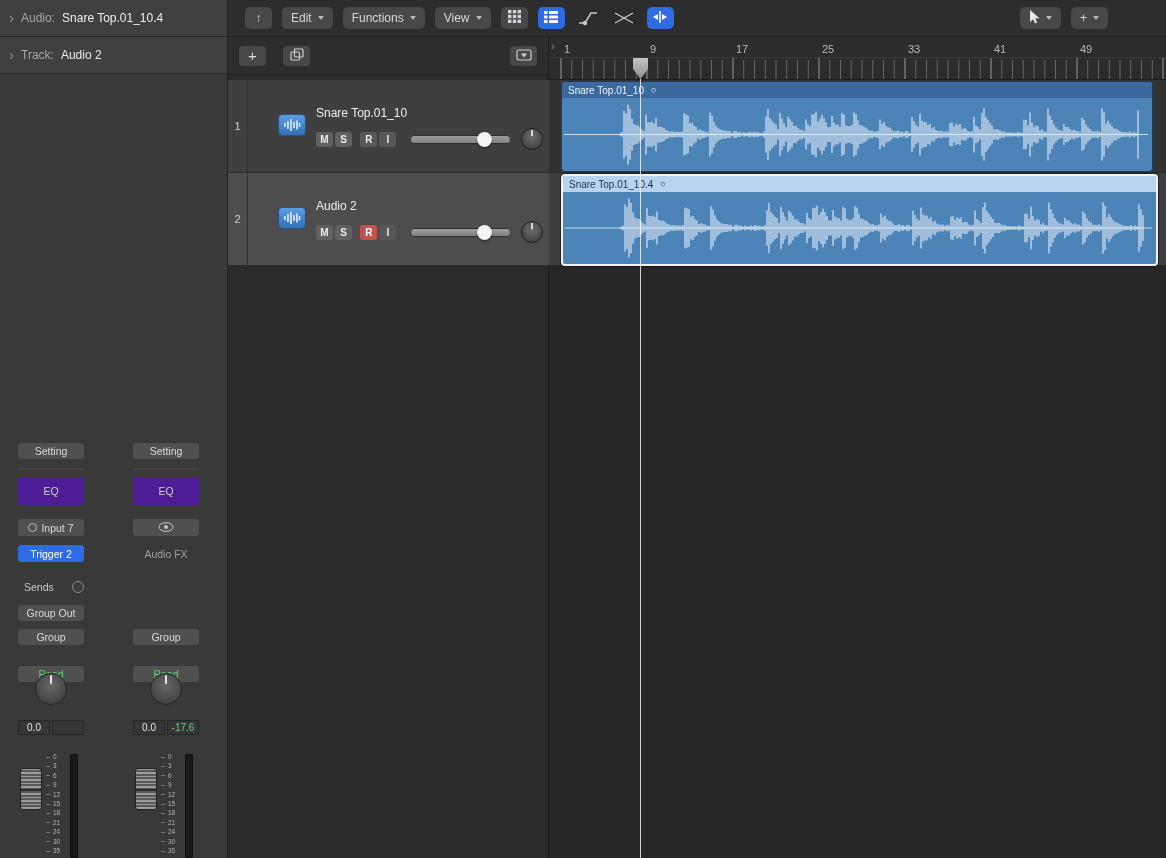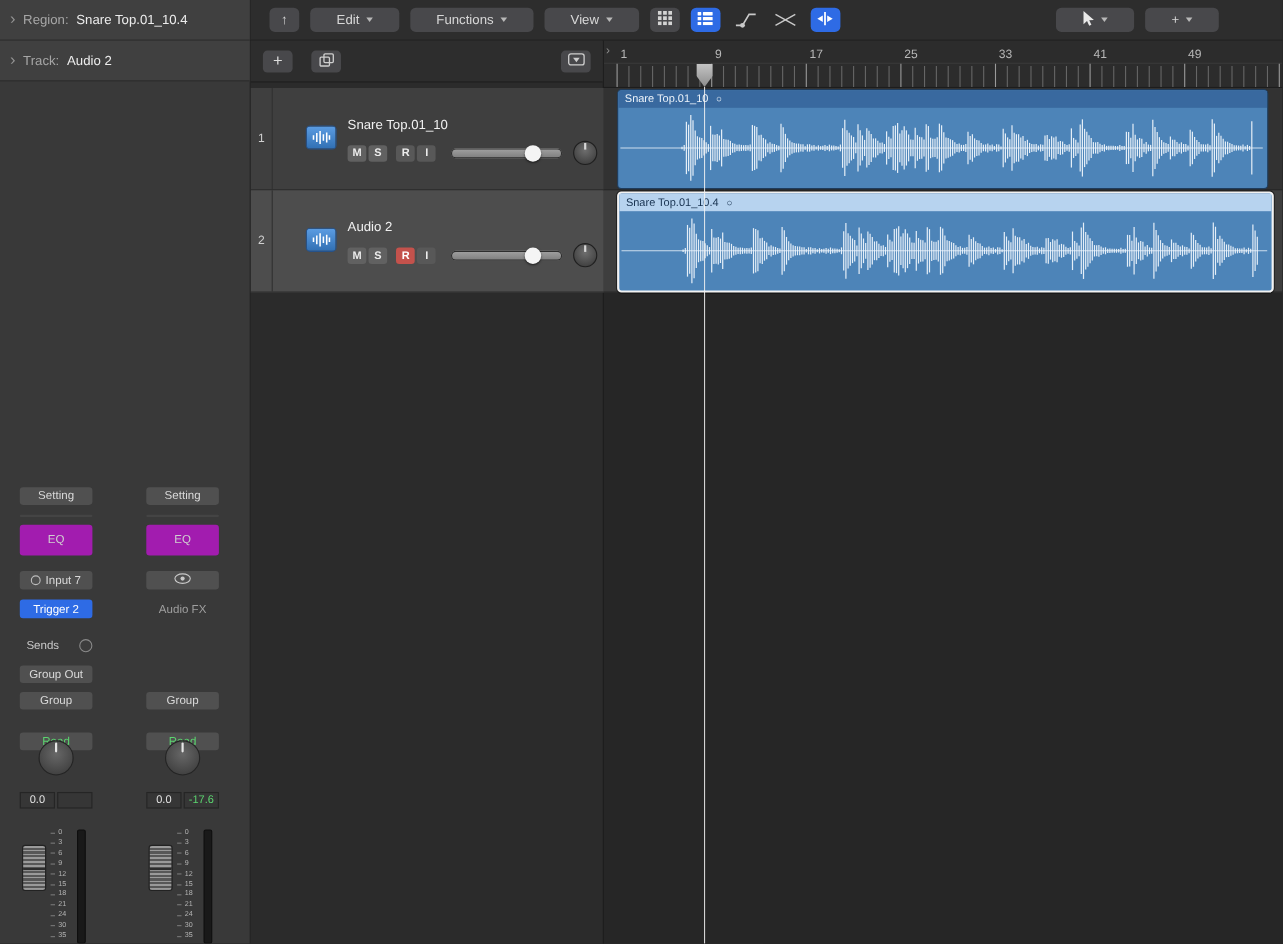--- a/index.html
+++ b/index.html
@@ -19,21 +19,21 @@
   .insp-value{color:#ececec;font-size:12px}
 
   
   .strip{position:absolute;top:443px;width:66px;height:538px}
   .strip1{left:18px}.strip2{left:133px}
   .strip .r{position:absolute;left:0;width:66px}
   .cs-btn{height:16px;background:#505050;border-radius:3px;color:#d9d9d9;font-size:10.5px;
           display:flex;align-items:center;justify-content:center;gap:4px}
   .r-setting{top:0}
   .r-slotline{top:25px;height:2px;background:#444;border-radius:1px}
-  .r-eq{top:34px;height:28px;background:#a21caf;color:#cfcfcf}
+  .r-eq{top:34px;height:28px;background:#4c1d95;color:#cfcfcf}
   .r-input{top:76px;height:17px}
   .r-plugin{top:102px;height:17px}
   .cs-blue{background:var(--accent);color:#fff}
   .cs-empty{background:transparent;color:#9f9f9f}
   .r-sends{top:136px;height:16px;display:flex;align-items:center;justify-content:space-between;
            color:#c9c9c9;font-size:10.5px;padding:0 0 0 6px}
   .send-circle{width:12px;height:12px;border:1px solid #8a8a8a;border-radius:50%;background:#3c3c3c}
   .r-output{top:162px}
   .r-group{top:186px}
   .r-read{top:223px}
@@ -53,21 +53,21 @@
   .fader-cap:after{content:"";position:absolute;left:0;right:0;top:50%;height:2px;background:#2d2d2d}
   .fader-scale{position:absolute;left:28px;top:0;width:18px}
   .fader-scale span{display:block;height:9.4px;font-size:6.5px;color:#b3b3b3;position:relative;padding-left:7px;line-height:9.4px}
   .fader-scale span:before{content:"";position:absolute;left:0;top:50%;width:4px;height:1px;background:#787878}
   .fader-meter{position:absolute;left:52px;top:2px;width:8px;height:104px;background:#191919;border:1px solid #0e0e0e;border-radius:2px}
 
   
   .toolbar{position:absolute;left:228px;top:0;width:938px;height:37px;background:#2d2d2d;
            border-bottom:1px solid #1e1e1e;display:flex;align-items:center;padding:0 58px 0 17px;gap:10px}
   .tb-btn{height:22px;background:#48484b;border-radius:5px;display:flex;align-items:center;justify-content:center;
-          padding:0 24px;color:#d8d8d8;font-size:12px;gap:6px}
+          padding:0 9px;color:#d8d8d8;font-size:12px;gap:6px}
   .tb-btn.sq{width:27px;padding:0}
   .tb-btn.active{background:var(--accent);color:#fff}
   .tb-ico{display:flex;align-items:center;justify-content:center;width:26px;height:22px}
   .caret{width:0;height:0;border-left:3.5px solid transparent;border-right:3.5px solid transparent;border-top:4px solid #b8b8b8}
   .tb-spacer{flex:1}
 
   
   .trackpanel{position:absolute;left:228px;top:37px;width:321px;height:821px;background:#2b2b2b;border-right:1px solid #1b1b1b}
   .tp-toolbar{height:38px;background:#2d2d2d;border-bottom:1px solid #1f1f1f;display:flex;align-items:center;padding:0 11px;gap:17px}
   .tp-btn{width:27px;height:20px;background:#48484b;border-radius:4px;color:#ddd;display:flex;align-items:center;justify-content:center;font-size:15px;line-height:1}
@@ -117,21 +117,21 @@
                    clip-path:polygon(0 0,100% 0,100% 52%,50% 100%,0 52%)}
 </style>
 </head>
 <body>
 
 <div id="app">
 
   <div class="inspector">
     <div class="insp-row">
       <span class="insp-chevron">›</span>
-      <span class="insp-label">Region:</span>
+      <span class="insp-label">Audio:</span>
       <span class="insp-value">Snare Top.01_10.4</span>
     </div>
     <div class="insp-row">
       <span class="insp-chevron">›</span>
       <span class="insp-label">Track:</span>
       <span class="insp-value">Audio 2</span>
     </div>
 
     <div class="strip strip1">
       <div class="r cs-btn r-setting">Setting</div>

